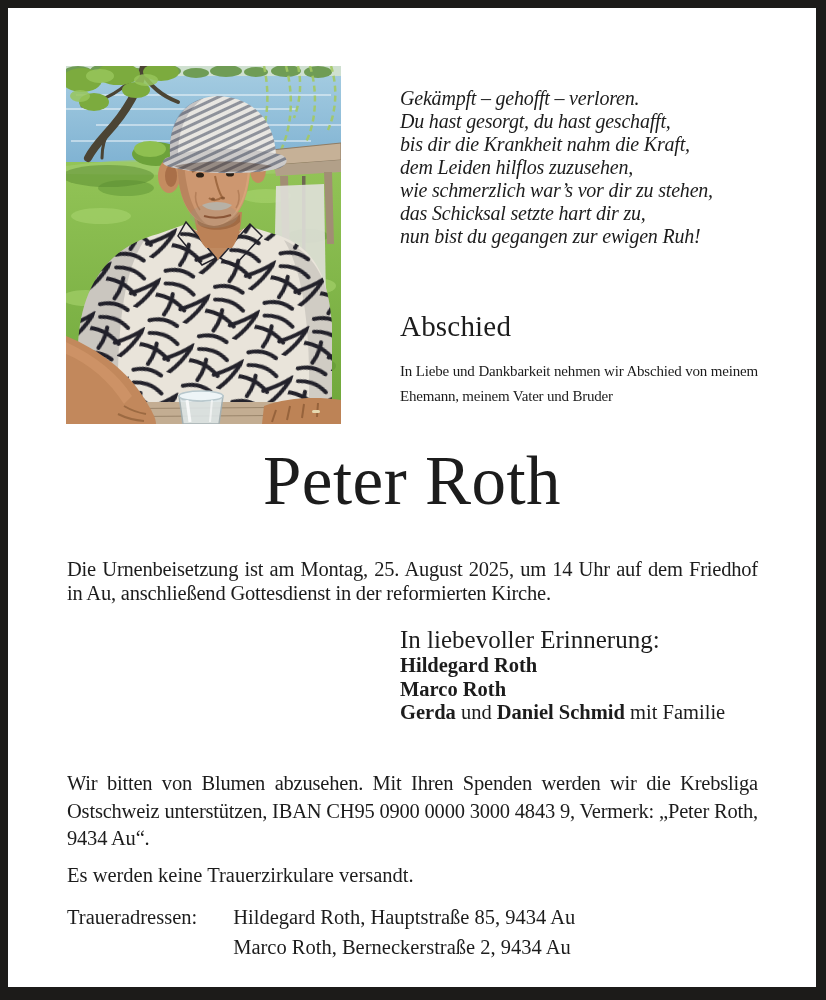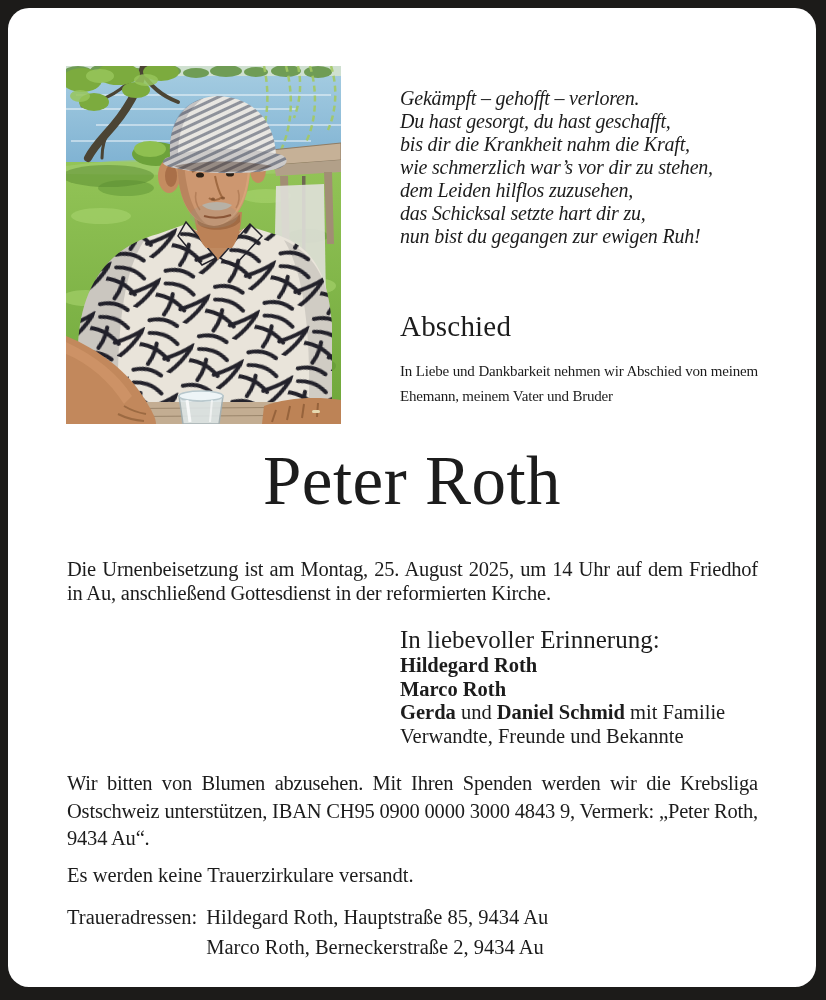--- a/index.html
+++ b/index.html
@@ -3,21 +3,21 @@
 <meta charset="utf-8">
 <style>
   html,body{margin:0;padding:0;}
   body{
     width:826px;height:1000px;position:relative;overflow:hidden;
     background:#1c1b19;
     font-family:"Liberation Serif", serif;
   }
   .card{
     position:absolute;left:8px;top:8px;width:808px;height:979px;
-    background:#ffffff;color:#1c1c1c;border-radius:21px;
+    background:#ffffff;color:#1c1c1c;
   }
   .abs{position:absolute;margin:0;}
   .photo{left:58px;top:58px;width:275px;height:358px;display:block;}
   .poem{
     left:392px;top:79px;width:360px;
     font-style:italic;font-size:20px;line-height:23px;letter-spacing:-0.2px;
   }
   .heading{
     left:392px;top:300px;font-size:29px;font-weight:400;line-height:36px;letter-spacing:0.2px;
   }
@@ -40,21 +40,21 @@
     font-size:20.5px;line-height:24px;text-align:justify;letter-spacing:-0.2px;
   }
   .rem-intro{left:392px;top:620px;font-size:25px;line-height:24px;}
   .mourners{left:392px;top:646px;width:360px;font-size:20.5px;line-height:23.5px;}
   .mourners .bold, .mourners b{font-weight:700;}
   .donations{
     left:59px;top:762px;width:691px;
     font-size:20.5px;line-height:27.5px;text-align:justify;letter-spacing:-0.2px;
   }
   .circulars{left:59px;top:854px;font-size:20.5px;line-height:27px;}
-  .addresses{left:59px;top:894px;display:flex;font-size:20.5px;line-height:30px;}
+  .addresses{left:59px;top:894px;display:flex;font-size:20.5px;line-height:30px;gap:27px;}
   .addr-label{margin-right:9px;white-space:nowrap;}
   .addr-lines div{white-space:nowrap;}
 </style>
 </head>
 <body>
 
 <div class="card">
 
   <svg class="abs photo" viewBox="0 0 275 358" aria-hidden="true">
     <defs>
@@ -216,39 +216,38 @@
       <path d="M238,338 l-2,14"></path>
         <path d="M252,337 l-1,14"></path>
     </g>
     <rect x="246" y="344" width="8" height="3" rx="1.5" fill="#e6d9b0"></rect>
   </svg>
 
   <div class="abs poem">
     <div>Gekämpft – gehofft – verloren.</div>
     <div>Du hast gesorgt, du hast geschafft,</div>
     <div>bis dir die Krankheit nahm die Kraft,</div>
+    <div>dem Leiden hilflos zuzusehen,</div>
     <div>wie schmerzlich war’s vor dir zu stehen,</div>
-    <div>dem Leiden hilflos zuzusehen,</div>
     <div>das Schicksal setzte hart dir zu,</div>
     <div>nun bist du gegangen zur ewigen Ruh!</div>
   </div>
 
   <h2 class="abs heading">Abschied</h2>
   <p class="abs intro">In Liebe und Dankbarkeit nehmen wir Abschied von meinem Ehemann, meinem Vater und Bruder</p>
 
   <h1 class="abs name">Peter Roth</h1>
 
   <p class="abs funeral">Die Urnenbeisetzung ist am Montag, 25. August 2025, um 14 Uhr auf dem Friedhof in Au, anschließend Gottesdienst in der reformierten Kirche.</p>
 
   <div class="abs rem-intro">In liebevoller Erinnerung:</div>
   <div class="abs mourners">
     <div class="bold">Hildegard Roth</div>
     <div class="bold">Marco Roth</div>
     <div><b>Gerda</b><span> und </span><b>Daniel Schmid</b><span> mit Familie</span></div>
-    <div>Verwandte, Freunde und Bekannte</div>
   </div>
 
   <p class="abs donations">Wir bitten von Blumen abzusehen. Mit Ihren Spenden werden wir die Krebsliga Ostschweiz unterstützen, IBAN CH95 0900 0000 3000 4843 9, Vermerk: „Peter Roth, 9434 Au“.</p>
 
   <p class="abs circulars">Es werden keine Trauerzirkulare versandt.</p>
 
   <div class="abs addresses">
     <div class="addr-label">Traueradressen:</div>
     <div class="addr-lines">
       <div>Hildegard Roth, Hauptstraße 85, 9434 Au</div>

